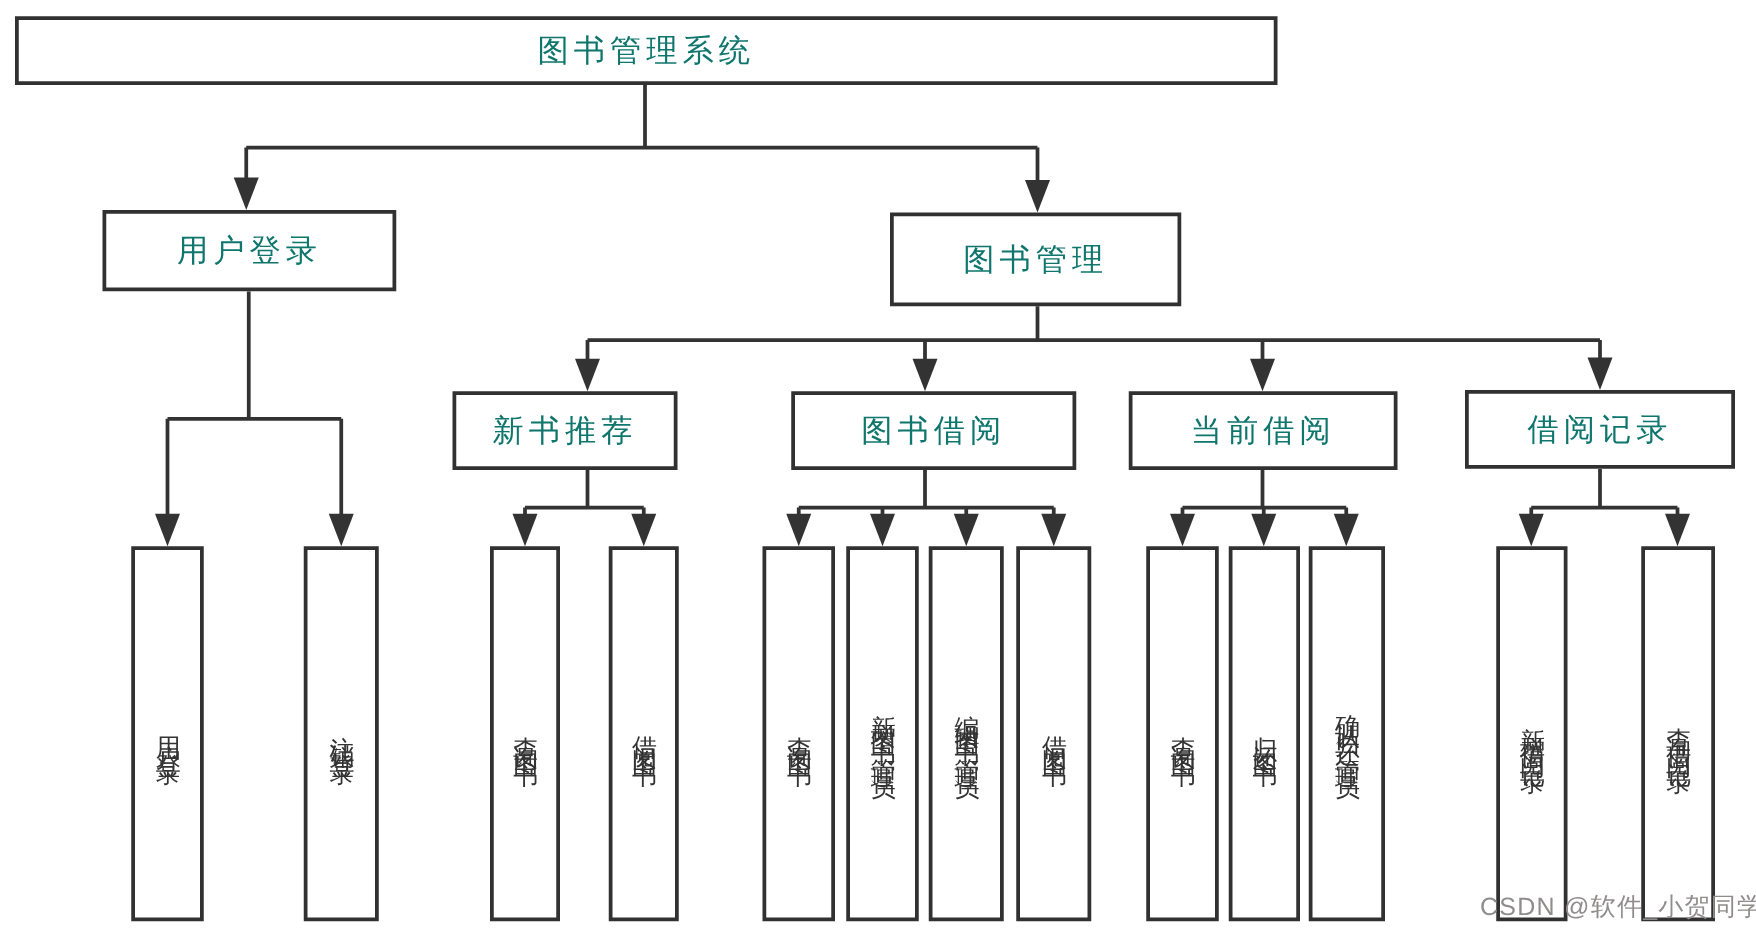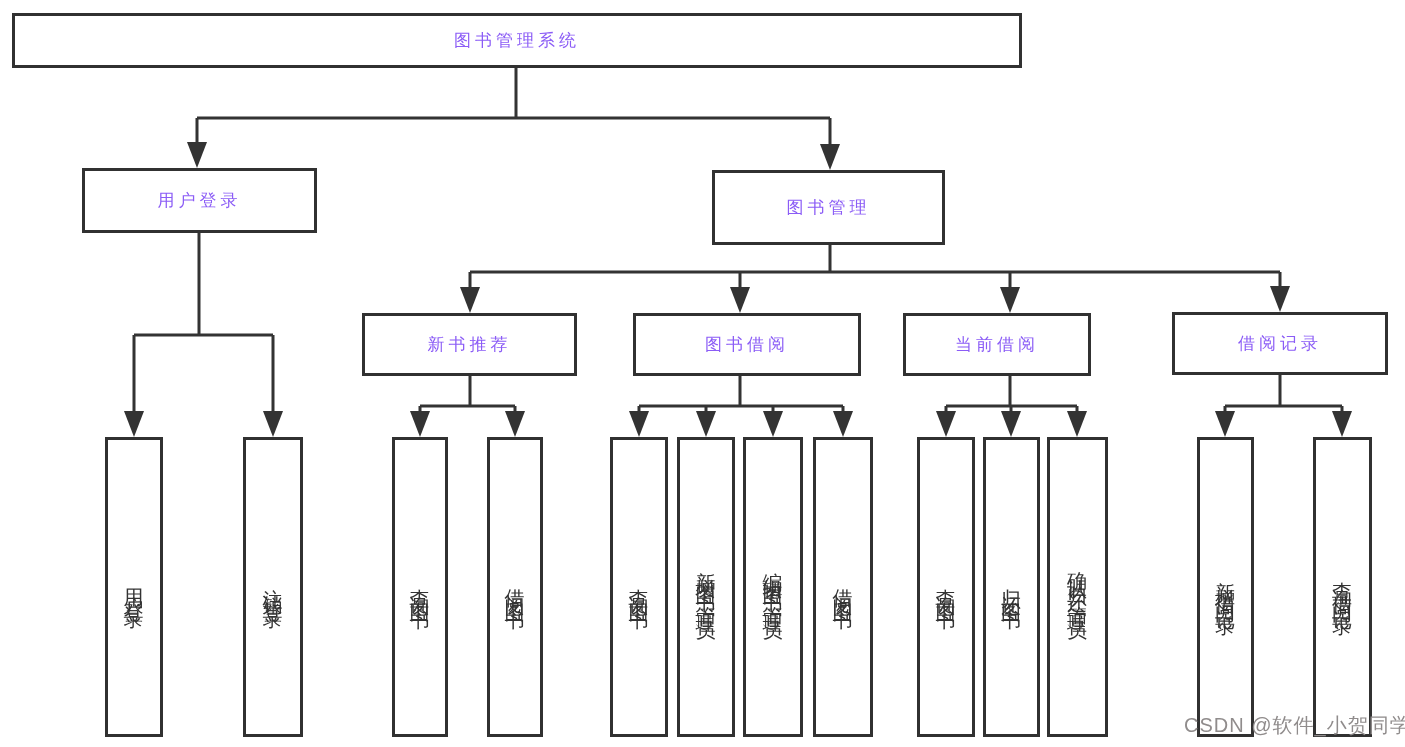--- a/index.html
+++ b/index.html
@@ -26,22 +26,22 @@
     stroke: none;
   }
   .hnode {
     position: absolute;
     box-sizing: border-box;
     border: 3px solid #313131;
     background: #ffffff;
     display: flex;
     align-items: center;
     justify-content: center;
-    color: #8b5cf6;
-    font-size: 17px;
+    color: #0f766e;
+    font-size: 25px;
     letter-spacing: 4px;
     z-index: 1;
     white-space: nowrap;
   }
   .vnode {
     position: absolute;
     box-sizing: border-box;
     border: 3px solid #313131;
     background: #ffffff;
     display: flex;
@@ -111,23 +111,23 @@
     <polygon points="1067,411 1087,411 1077,437"></polygon>
     <polygon points="1215,411 1235,411 1225,437"></polygon>
     <polygon points="1332,411 1352,411 1342,437"></polygon>
   </svg>
 
   <div class="hnode" style="left:12px; top:13px; width:1010px; height:55px;">图书管理系统</div>
 
   <div class="hnode" style="left:82px; top:168px; width:235px; height:65px;">用户登录</div>
   <div class="hnode" style="left:712px; top:170px; width:233px; height:75px;">图书管理</div>
 
-  <div class="hnode" style="left:362px; top:313px; width:215px; height:63px;">新书推荐</div>
+  <div class="hnode" style="left:362px; top:313px; width:180px; height:63px;">新书推荐</div>
   <div class="hnode" style="left:633px; top:313px; width:228px; height:63px;">图书借阅</div>
-  <div class="hnode" style="left:903px; top:313px; width:188px; height:63px;">当前借阅</div>
+  <div class="hnode" style="left:903px; top:313px; width:215px; height:63px;">当前借阅</div>
   <div class="hnode" style="left:1172px; top:312px; width:216px; height:63px;">借阅记录</div>
 
   <div class="vnode" style="left:105px; width:58px;">
     <span class="vtext">用户登录</span>
   </div>
   <div class="vnode" style="left:243px; width:60px;">
     <span class="vtext">注销登录</span>
   </div>
 
   <div class="vnode" style="left:392px; width:56px;">

